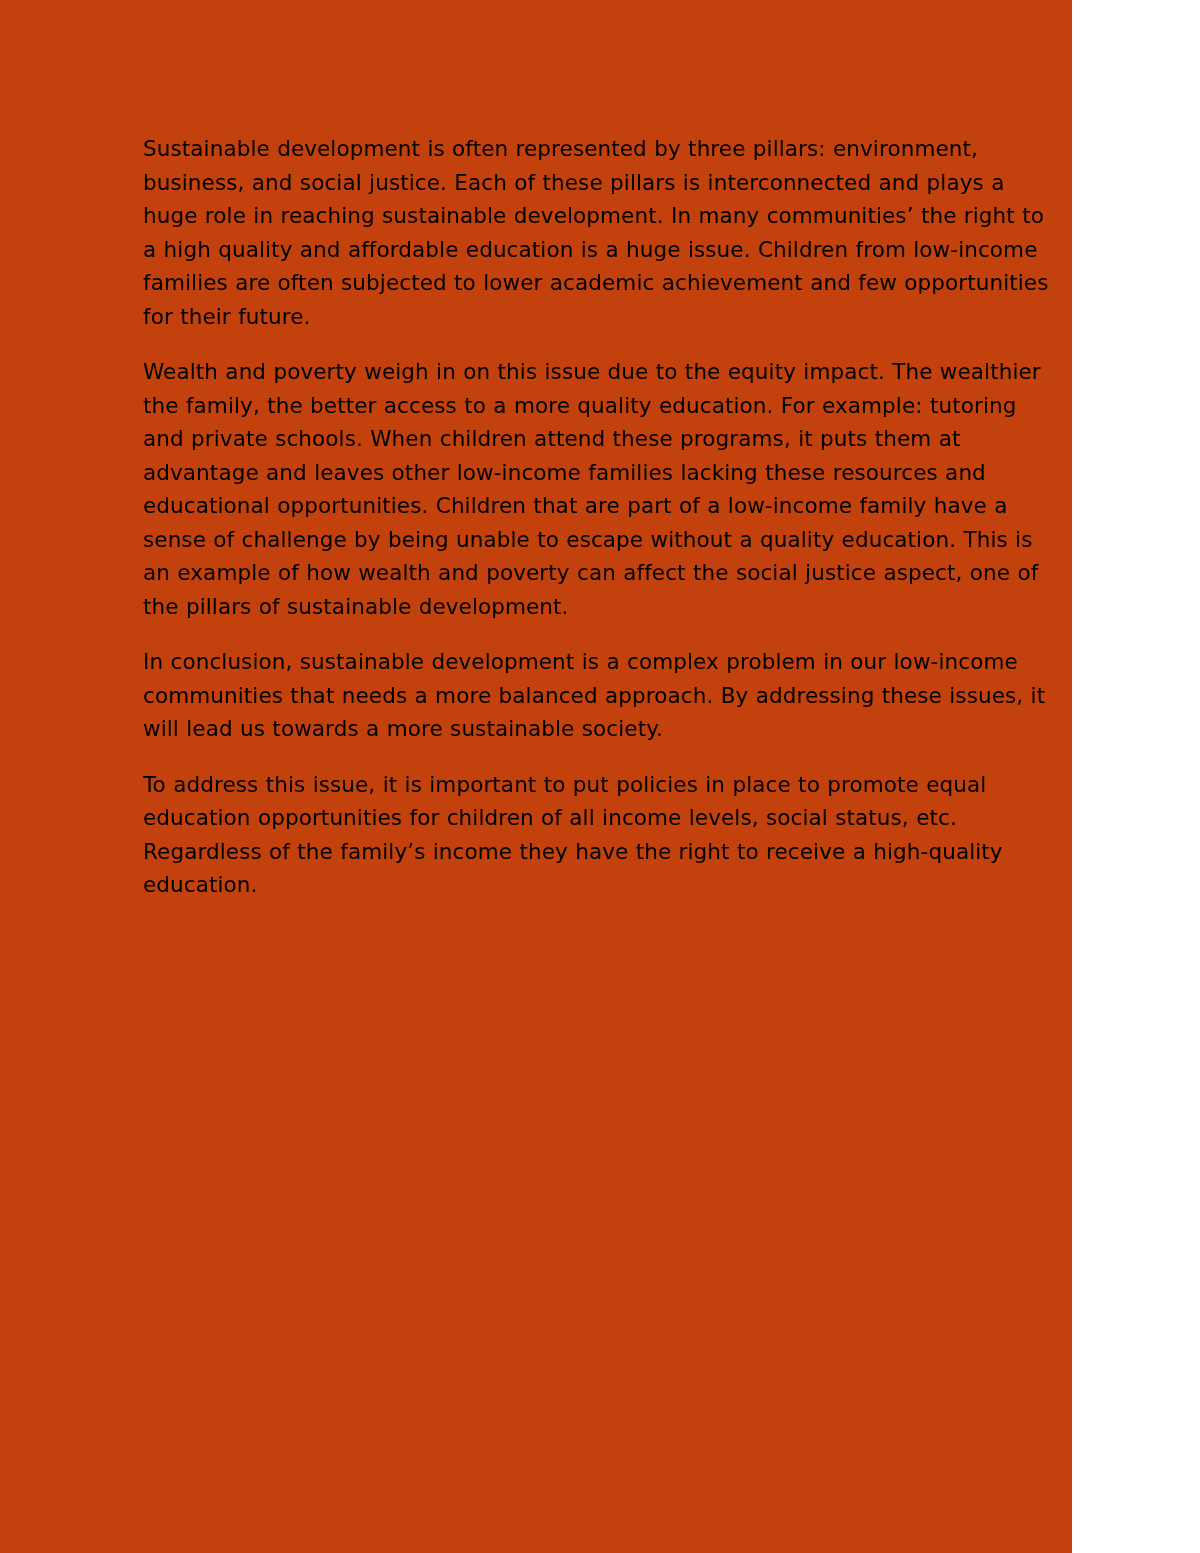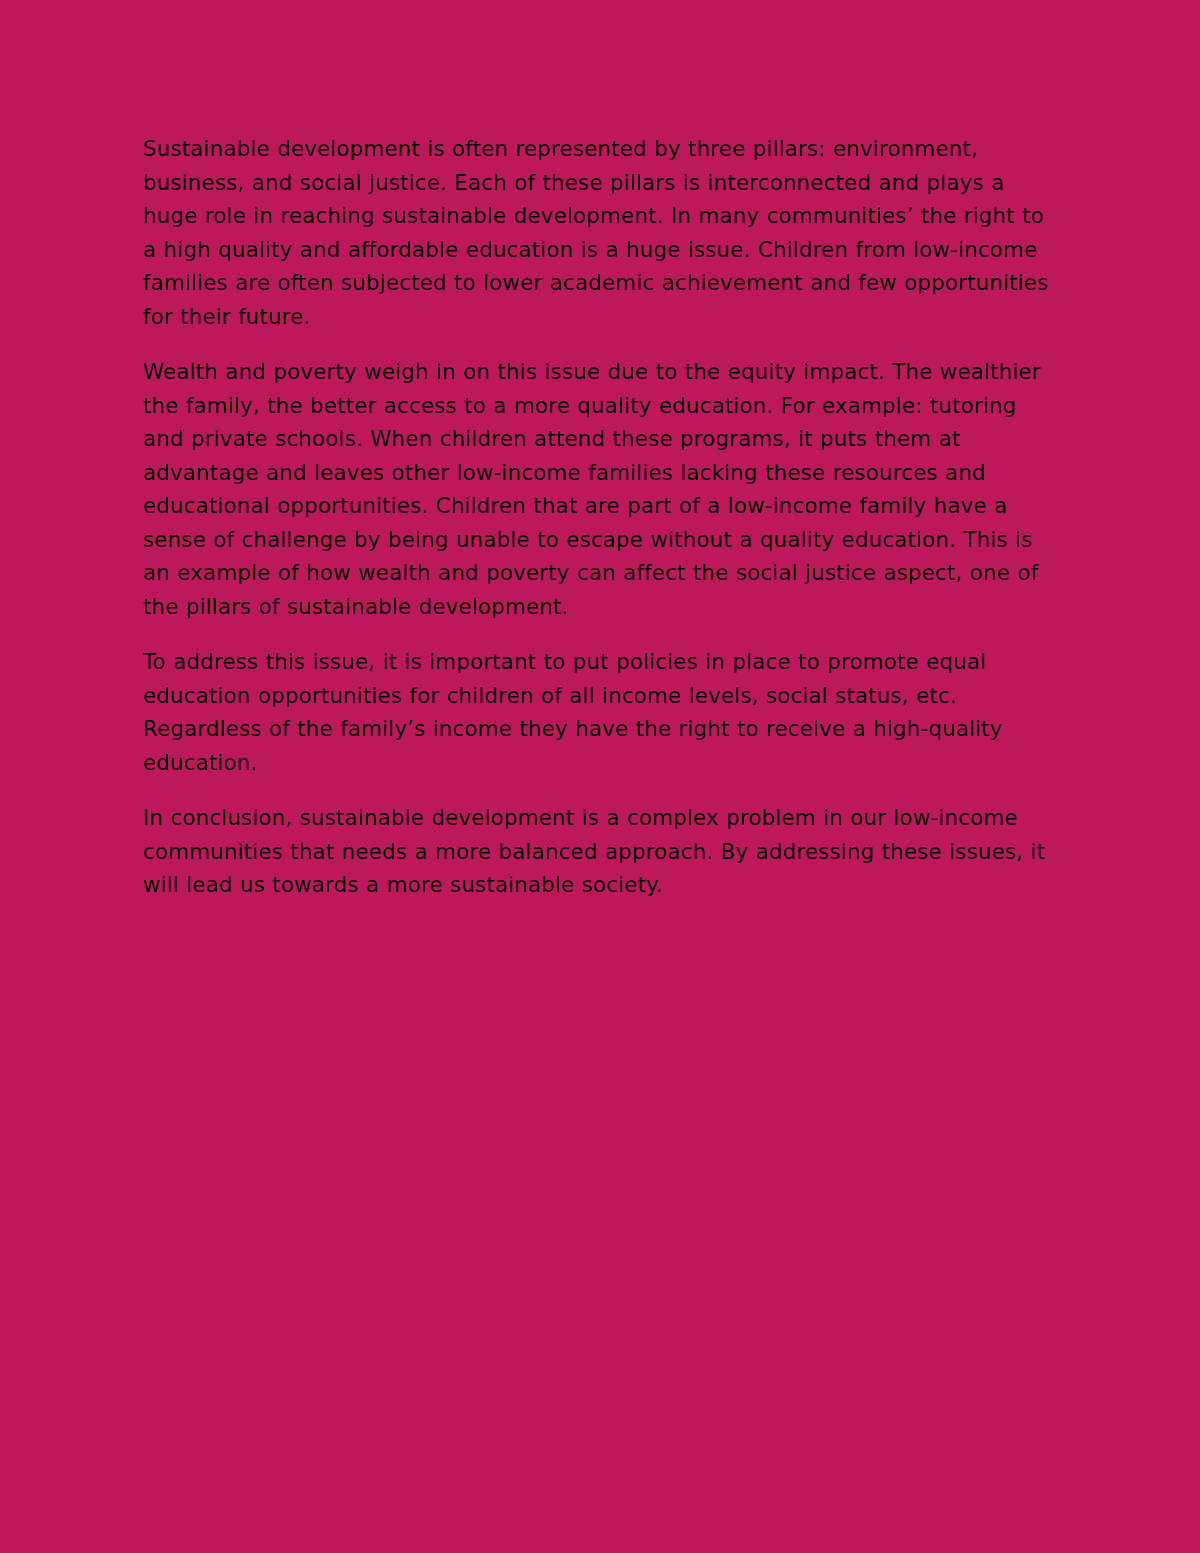--- a/index.html
+++ b/index.html
@@ -8,23 +8,23 @@
     background: #ffffff;
   }
   body {
     width: 1200px;
     height: 1553px;
     font-family: "DejaVu Sans", sans-serif;
     color: #000000;
   }
   .page {
     position: relative;
-    width: 1200px;
+    width: 1072px;
     height: 1553px;
-    background: #be185d;
+    background: #c2410c;
     box-sizing: border-box;
   }
   .doc-body {
     position: absolute;
     left: 143px;
     top: 132px;
     width: 915px;
   }
   .para {
     font-size: 21.5px;
@@ -39,16 +39,16 @@
     margin-bottom: 0;
   }
 </style>
 </head>
 <body>
 
 <div class="page">
   <div class="doc-body">
     <p class="para">Sustainable development is often represented by three pillars: environment, business, and social justice. Each of these pillars is interconnected and plays a huge role in reaching sustainable development. In many communities’ the right to a high quality and affordable education is a huge issue. Children from low-income families are often subjected to lower academic achievement and few opportunities for their future.</p>
     <p class="para">Wealth and poverty weigh in on this issue due to the equity impact. The wealthier the family, the better access to a more quality education. For example: tutoring and private schools. When children attend these programs, it puts them at advantage and leaves other low-income families lacking these resources and educational opportunities. Children that are part of a low-income family have a sense of challenge by being unable to escape without a quality education. This is an example of how wealth and poverty can affect the social justice aspect, one of the pillars of sustainable development.</p>
+    <p class="para">In conclusion, sustainable development is a complex problem in our low-income communities that needs a more balanced approach. By addressing these issues, it will lead us towards a more sustainable society.</p>
     <p class="para">To address this issue, it is important to put policies in place to promote equal education opportunities for children of all income levels, social status, etc. Regardless of the family’s income they have the right to receive a high-quality education.</p>
-    <p class="para">In conclusion, sustainable development is a complex problem in our low-income communities that needs a more balanced approach. By addressing these issues, it will lead us towards a more sustainable society.</p>
   </div>
 </div>
 
 </body></html>

